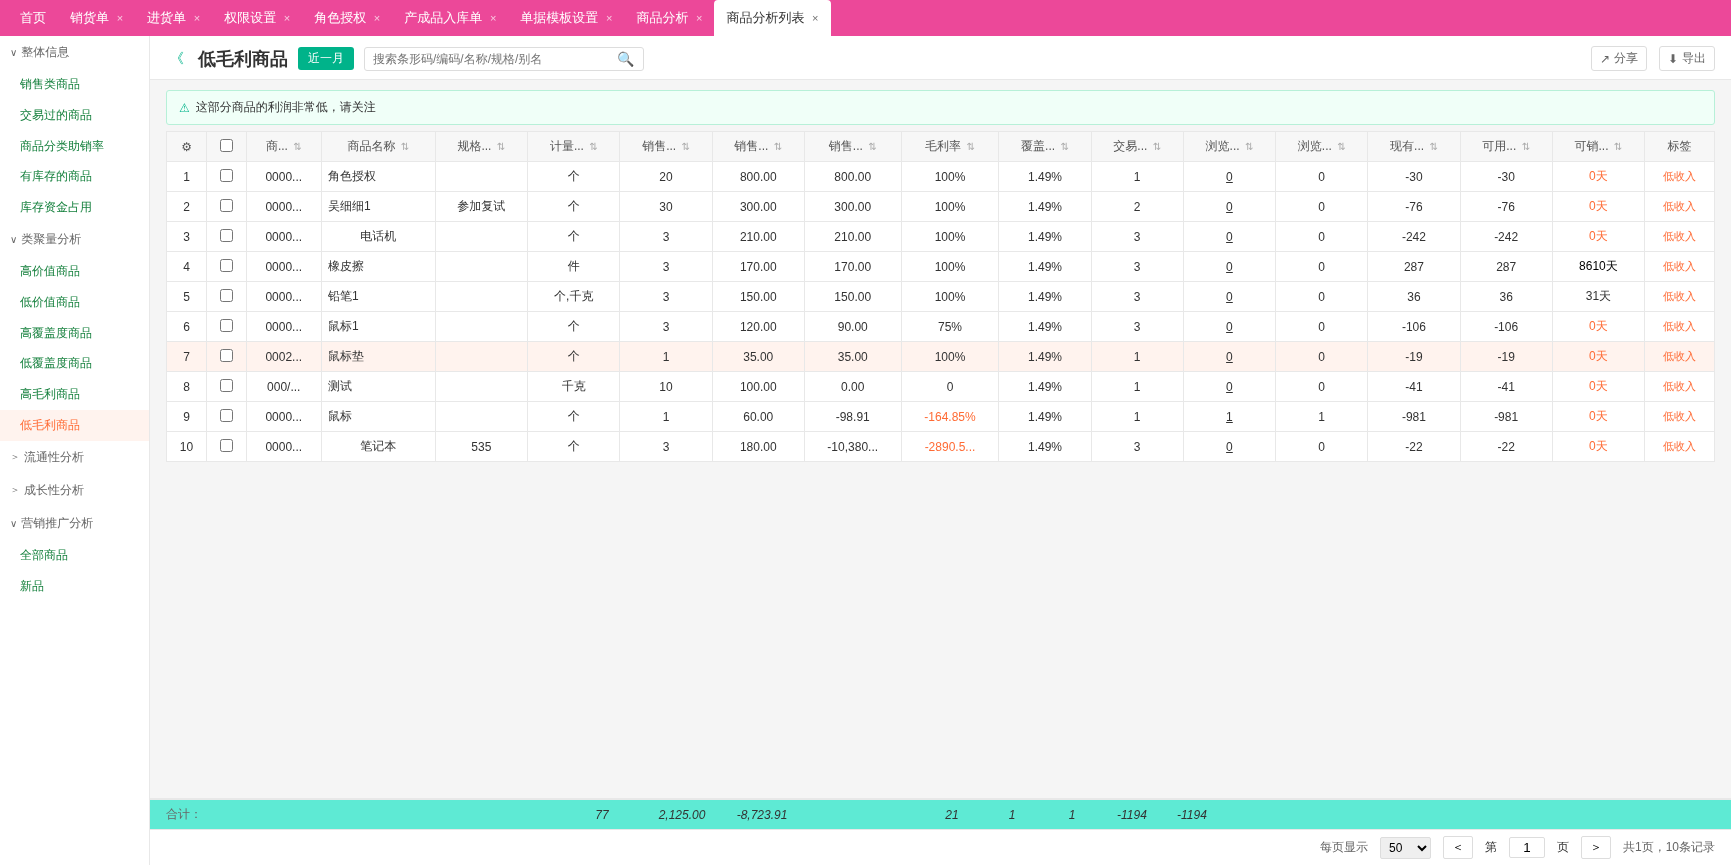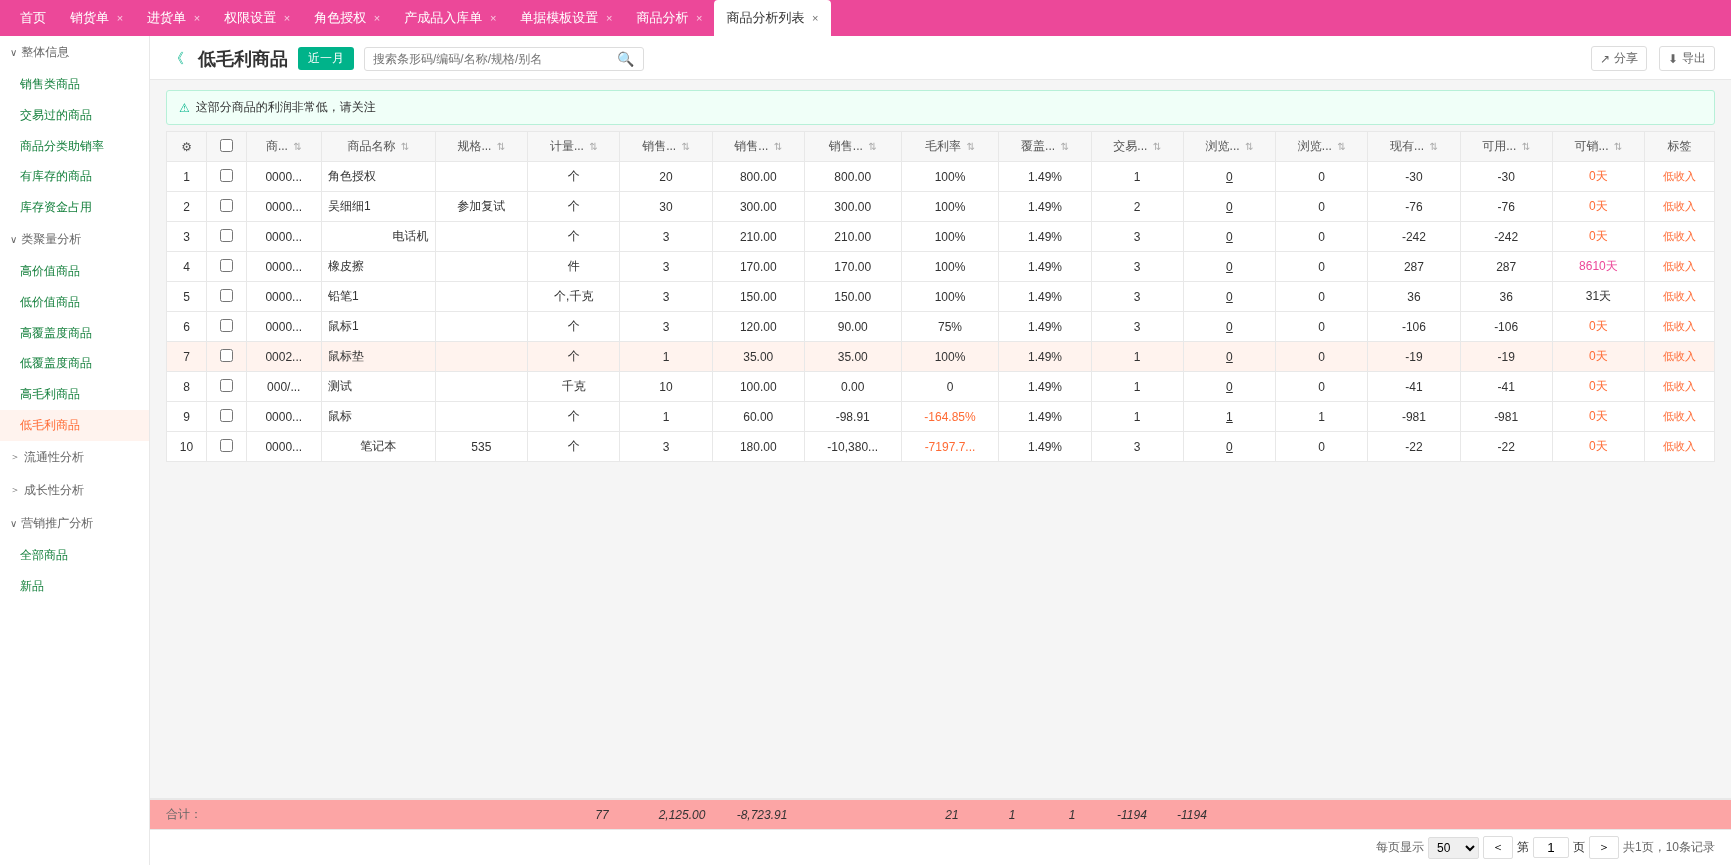--- a/index.html
+++ b/index.html
@@ -173,21 +173,21 @@
     }
     tbody tr.highlight { background: #fff3ee; }
     .tag-low-income {
       color: #ff6b35;
       font-size: 11px;
     }
     .underline-0 { text-decoration: underline; color: #333; }
 
     
     .table-footer {
-      background: #fca5a5;
+      background: #5eead4;
       border-top: 2px solid #e8e8e8;
       padding: 6px 16px;
       display: flex;
       align-items: center;
       font-size: 12px;
     }
     .footer-label { color: #666; margin-right: 20px; }
     .footer-values {
       display: flex;
       gap: 0;
@@ -200,21 +200,21 @@
     }
 
     
     .pagination-bar {
       display: flex;
       align-items: center;
       justify-content: flex-end;
       padding: 6px 16px;
       background: #fff;
       border-top: 1px solid #e8e8e8;
-      gap: 4px;
+      gap: 12px;
       font-size: 12px;
     }
     .per-page-label { color: #666; }
     .per-page-select {
       border: 1px solid #ddd;
       padding: 2px 4px;
       border-radius: 2px;
       font-size: 12px;
     }
     .page-nav-btn {
@@ -390,21 +390,21 @@
       <td>0</td>
       <td>-76</td>
       <td>-76</td>
       <td style="color:#ff6b35">0天</td>
       <td><span class="tag-low-income">低收入</span></td>
     </tr>
             <tr>
       <td>3</td>
       <td><input type="checkbox" style=""></td>
       <td>0000...</td>
-      <td style="text-align:right">电话机</td>
+      <td style="text-align:center">电话机</td>
       <td></td>
       <td>个</td>
       <td>3</td>
       <td>210.00</td>
       <td>210.00</td>
       <td style="">100%</td>
       <td>1.49%</td>
       <td>3</td>
       <td><span class="underline-0">0</span></td>
       <td>0</td>
@@ -423,21 +423,21 @@
       <td>3</td>
       <td>170.00</td>
       <td>170.00</td>
       <td style="">100%</td>
       <td>1.49%</td>
       <td>3</td>
       <td><span class="underline-0">0</span></td>
       <td>0</td>
       <td>287</td>
       <td>287</td>
-      <td style="color:#ec4899">8610天</td>
+      <td style="color:#000000">8610天</td>
       <td><span class="tag-low-income">低收入</span></td>
     </tr>
             <tr>
       <td>5</td>
       <td><input type="checkbox" style=""></td>
       <td>0000...</td>
       <td style="text-align:left">铅笔1</td>
       <td></td>
       <td>个,千克</td>
       <td>3</td>
@@ -536,21 +536,21 @@
             <tr>
       <td>10</td>
       <td><input type="checkbox" style=""></td>
       <td>0000...</td>
       <td style="text-align:center">笔记本</td>
       <td>535</td>
       <td>个</td>
       <td>3</td>
       <td>180.00</td>
       <td>-10,380...</td>
-      <td style="color:#ff6b35">-7197.7...</td>
+      <td style="color:#ff6b35">-2890.5...</td>
       <td>1.49%</td>
       <td>3</td>
       <td><span class="underline-0">0</span></td>
       <td>0</td>
       <td>-22</td>
       <td>-22</td>
       <td style="color:#ff6b35">0天</td>
       <td><span class="tag-low-income">低收入</span></td>
     </tr>
           </tbody>

